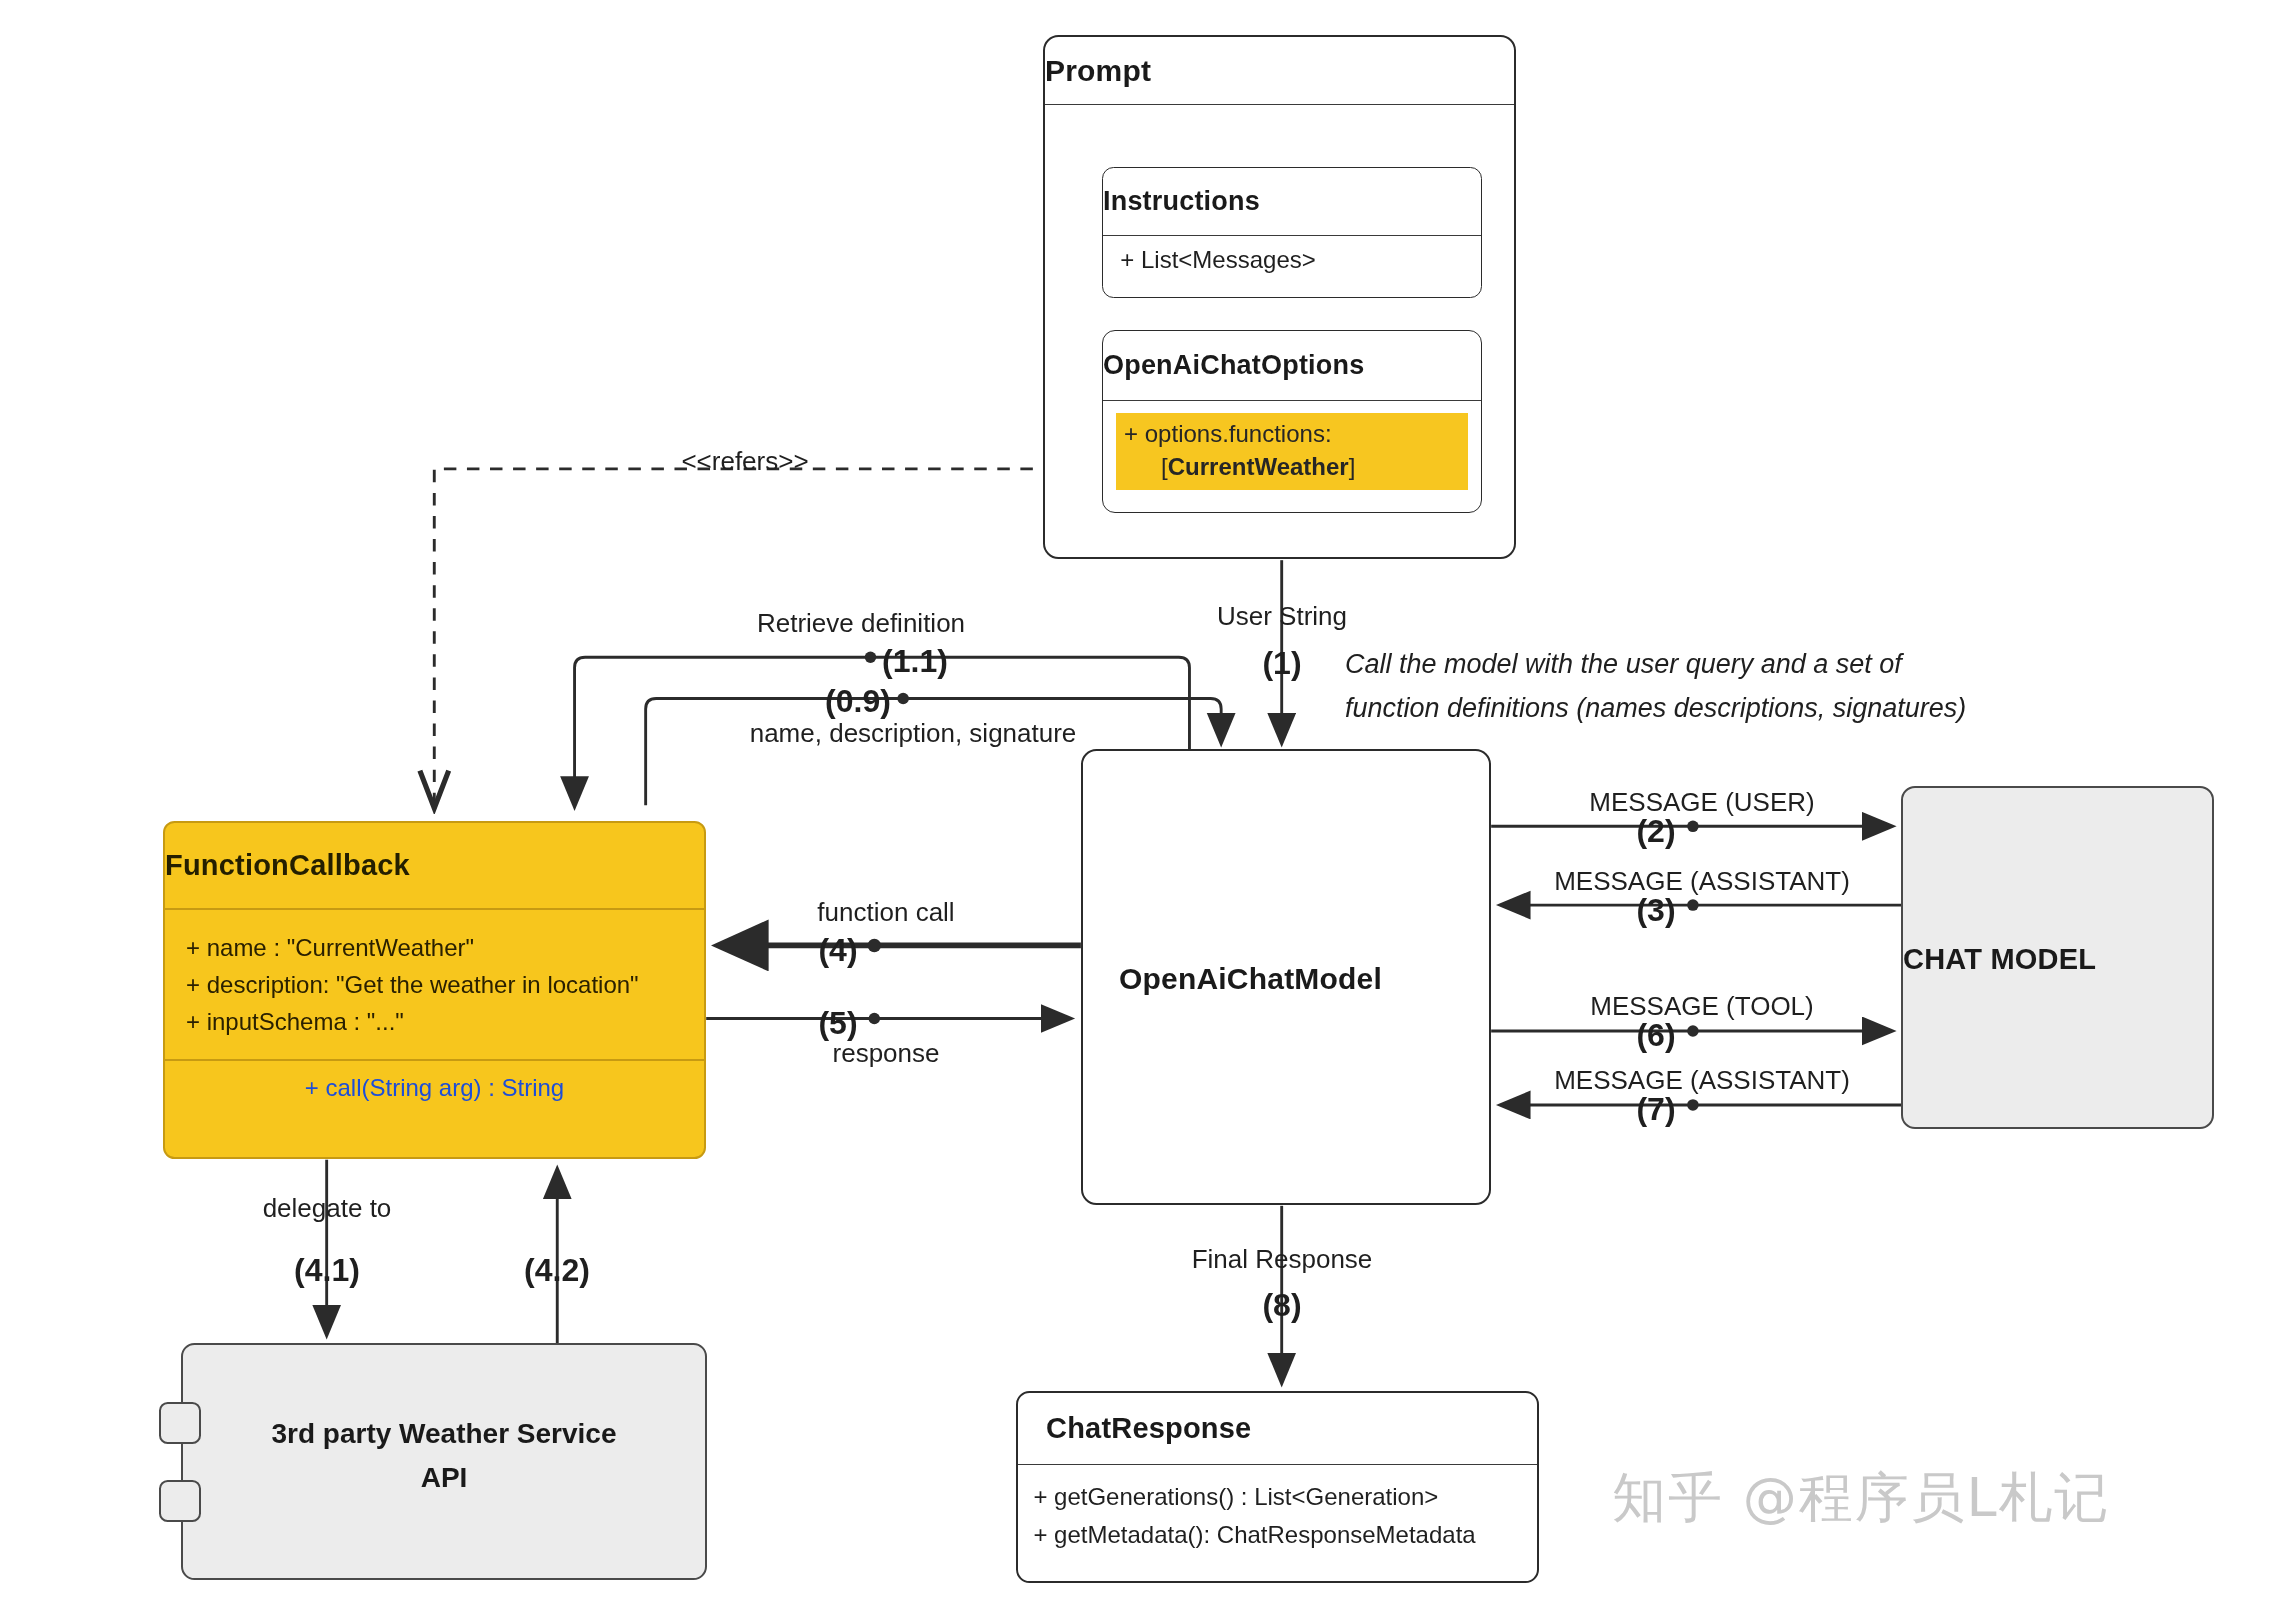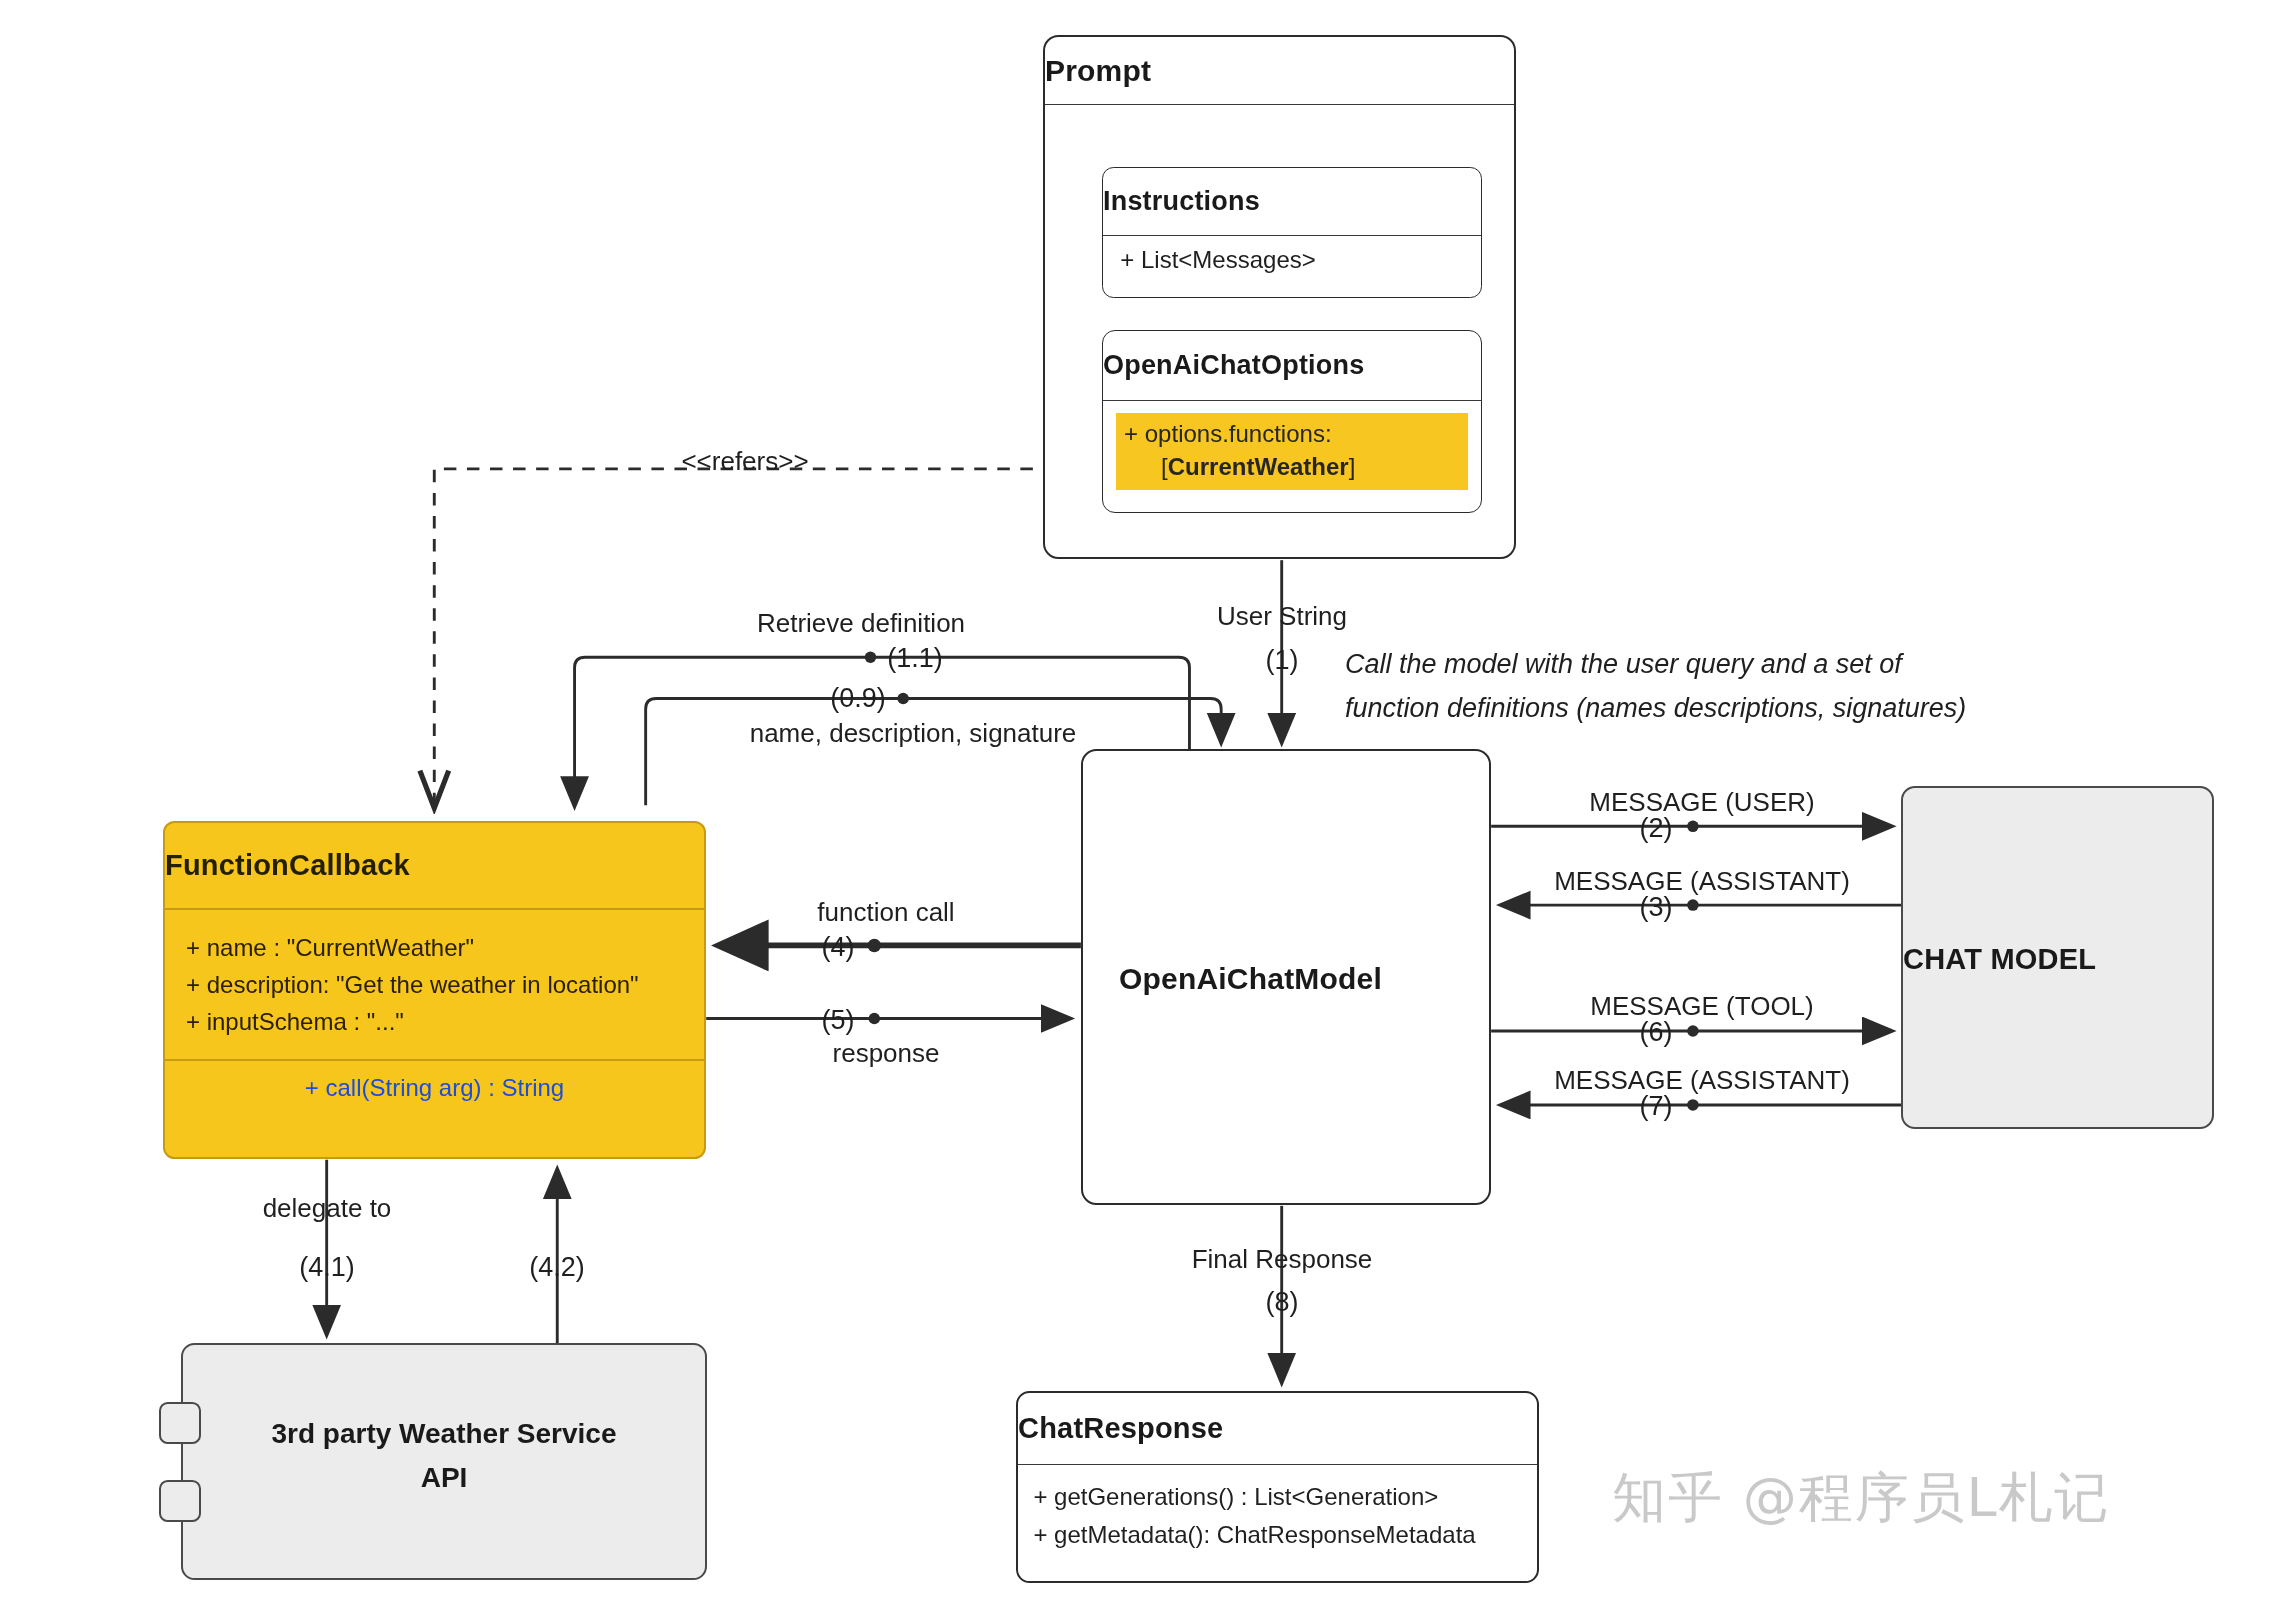--- a/index.html
+++ b/index.html
@@ -200,38 +200,39 @@
   
   #chatresponse-box {
     left: 1016px; top: 1391px;
     width: 523px; height: 192px;
     border-radius: 13.4px;
   }
   #chatresponse-box .uml-title {
     font-size: 29px;
     line-height: 71px;
     height: 71px;
+    padding-left: 28px;
   }
   #cr-attrs {
     font-size: 24px;
     line-height: 38px;
     padding: 13.4px 0 0 15.4px;
   }
 
   
   .lbl {
     position: absolute;
     font-size: 26px;
     color: #1f1f1f;
     white-space: nowrap;
     line-height: 1.15;
   }
   .lbl.step {
-    font-weight: normal;
-    font-size: 27px;
+    font-weight: bold;
+    font-size: 32px;
   }
   .lbl.center { transform: translateX(-50%); }
   .lbl.italic {
     font-style: italic;
     font-size: 27px;
     line-height: 44px;
   }
 
   
   #watermark {

